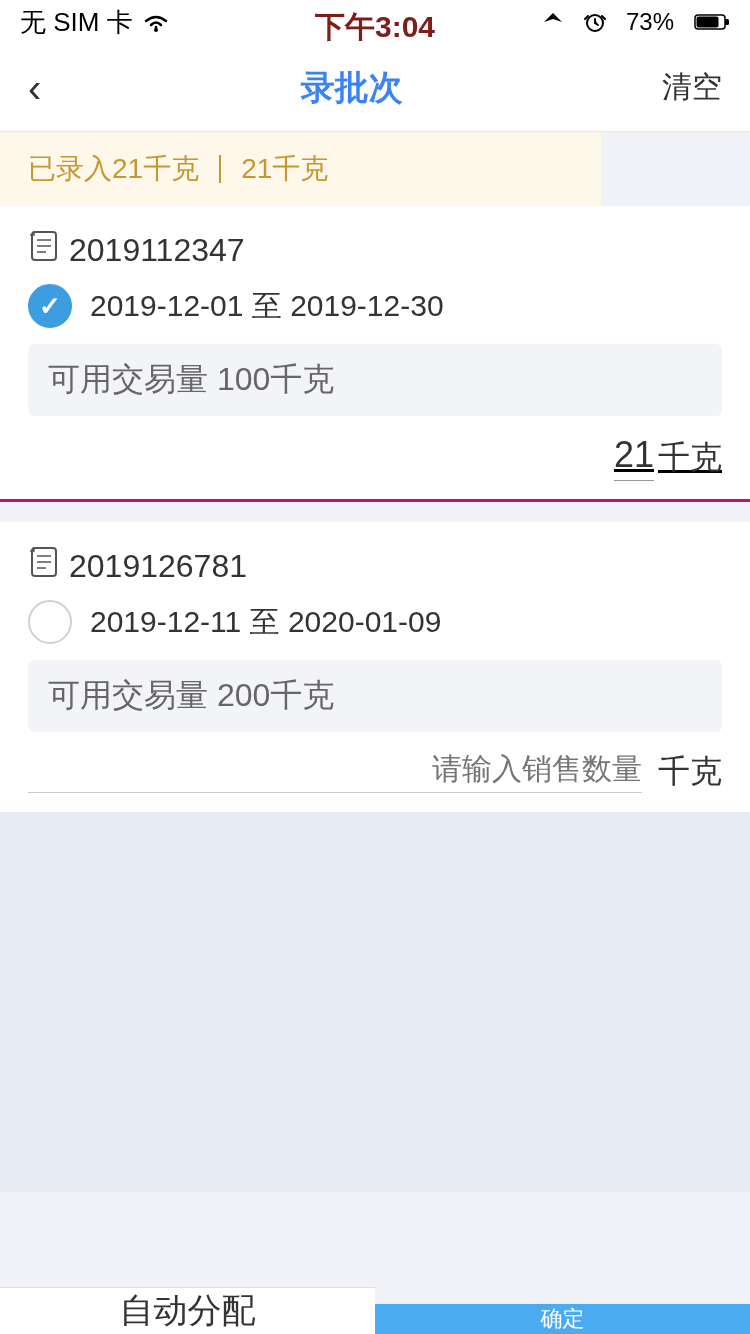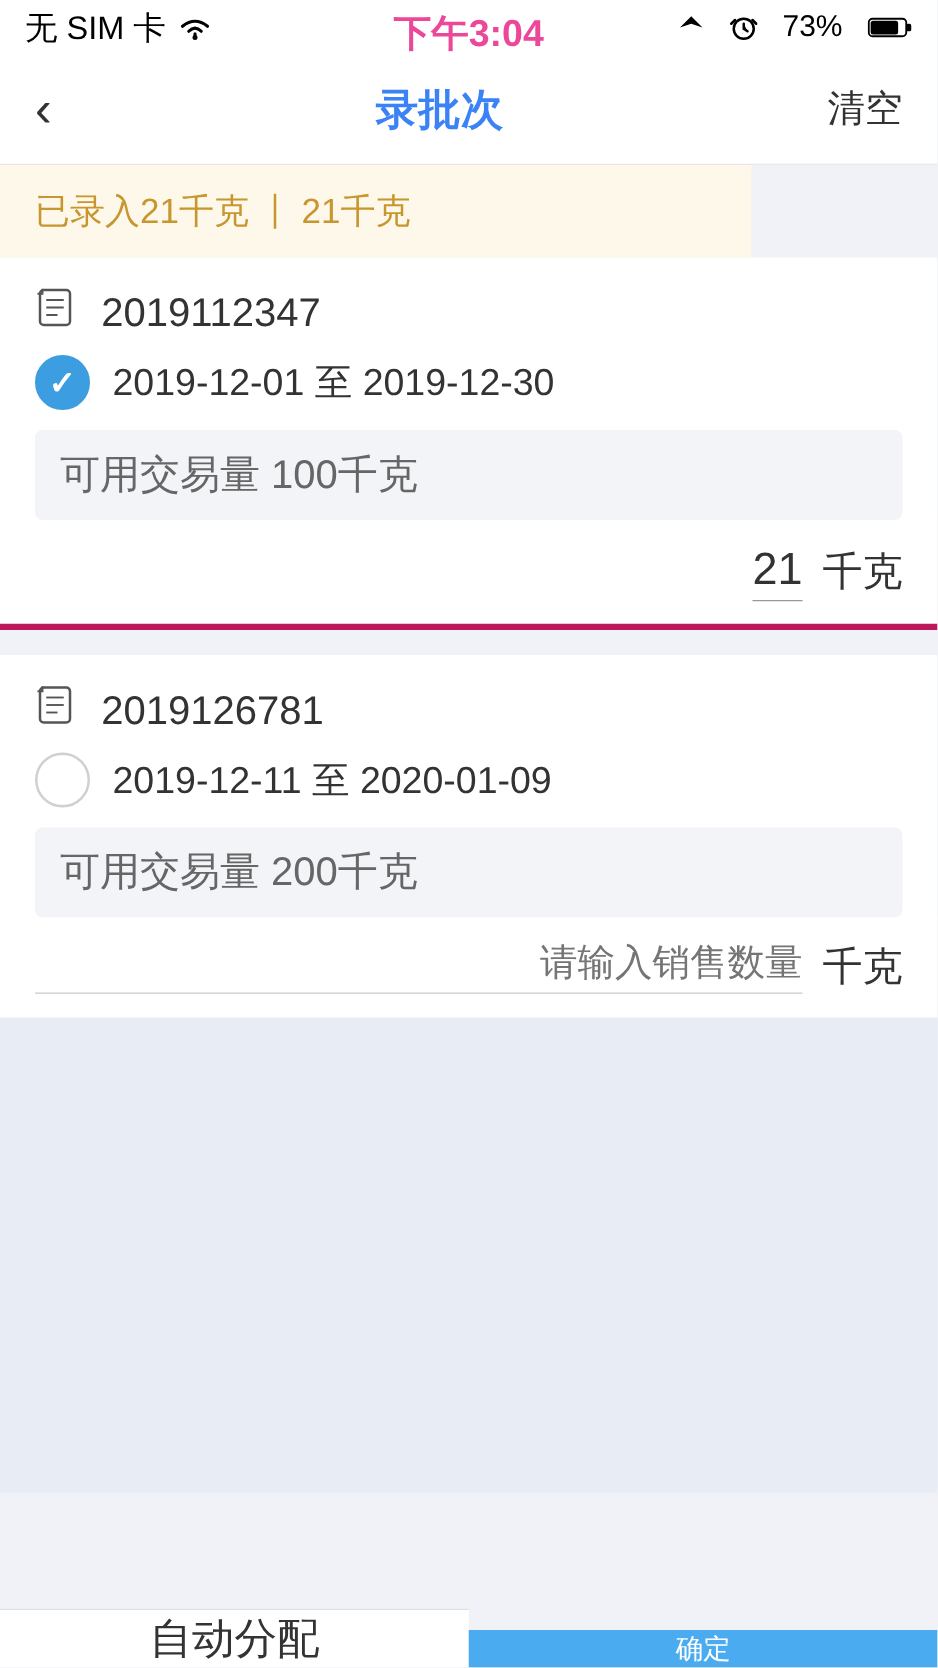--- a/index.html
+++ b/index.html
@@ -27,21 +27,21 @@
     .status-left {
       display: flex;
       align-items: center;
       gap: 8px;
       font-size: 26px;
       color: #000;
     }
     .status-center {
       font-size: 30px;
       font-weight: 600;
-      color: #ec4899;
+      color: #7f1d1d;
       position: absolute;
       left: 50%;
       transform: translateX(-50%);
       top: 7px;
       text-align: right;
     }
     .status-right {
       display: flex;
       align-items: center;
       gap: 20px;
@@ -105,21 +105,21 @@
     .batch-item {
       background: #fff;
       margin-bottom: 0;
     }
     .batch-item-inner {
       padding: 24px 28px 0 28px;
     }
     .batch-id-row {
       display: flex;
       align-items: center;
-      gap: 21px;
+      gap: 9px;
       margin-bottom: 14px;
     }
     .batch-icon {
       font-size: 32px;
       color: #555;
     }
     .batch-id {
       font-size: 32px;
       color: #333;
       font-weight: 500;
@@ -165,22 +165,23 @@
       margin-bottom: 0;
     }
 
     
     .quantity-row {
       display: flex;
       align-items: center;
       justify-content: flex-end;
       padding: 18px 28px;
       background: #fff;
-      border-bottom: 5px solid #be185d;
-      gap: 16px;
+      border-bottom: 3px solid #be185d;
+      gap: 4px;
+      text-decoration: underline;
     }
     .quantity-value {
       font-size: 36px;
       color: #333;
       font-weight: 400;
     }
     .quantity-unit {
       font-size: 32px;
       color: #333;
     }

